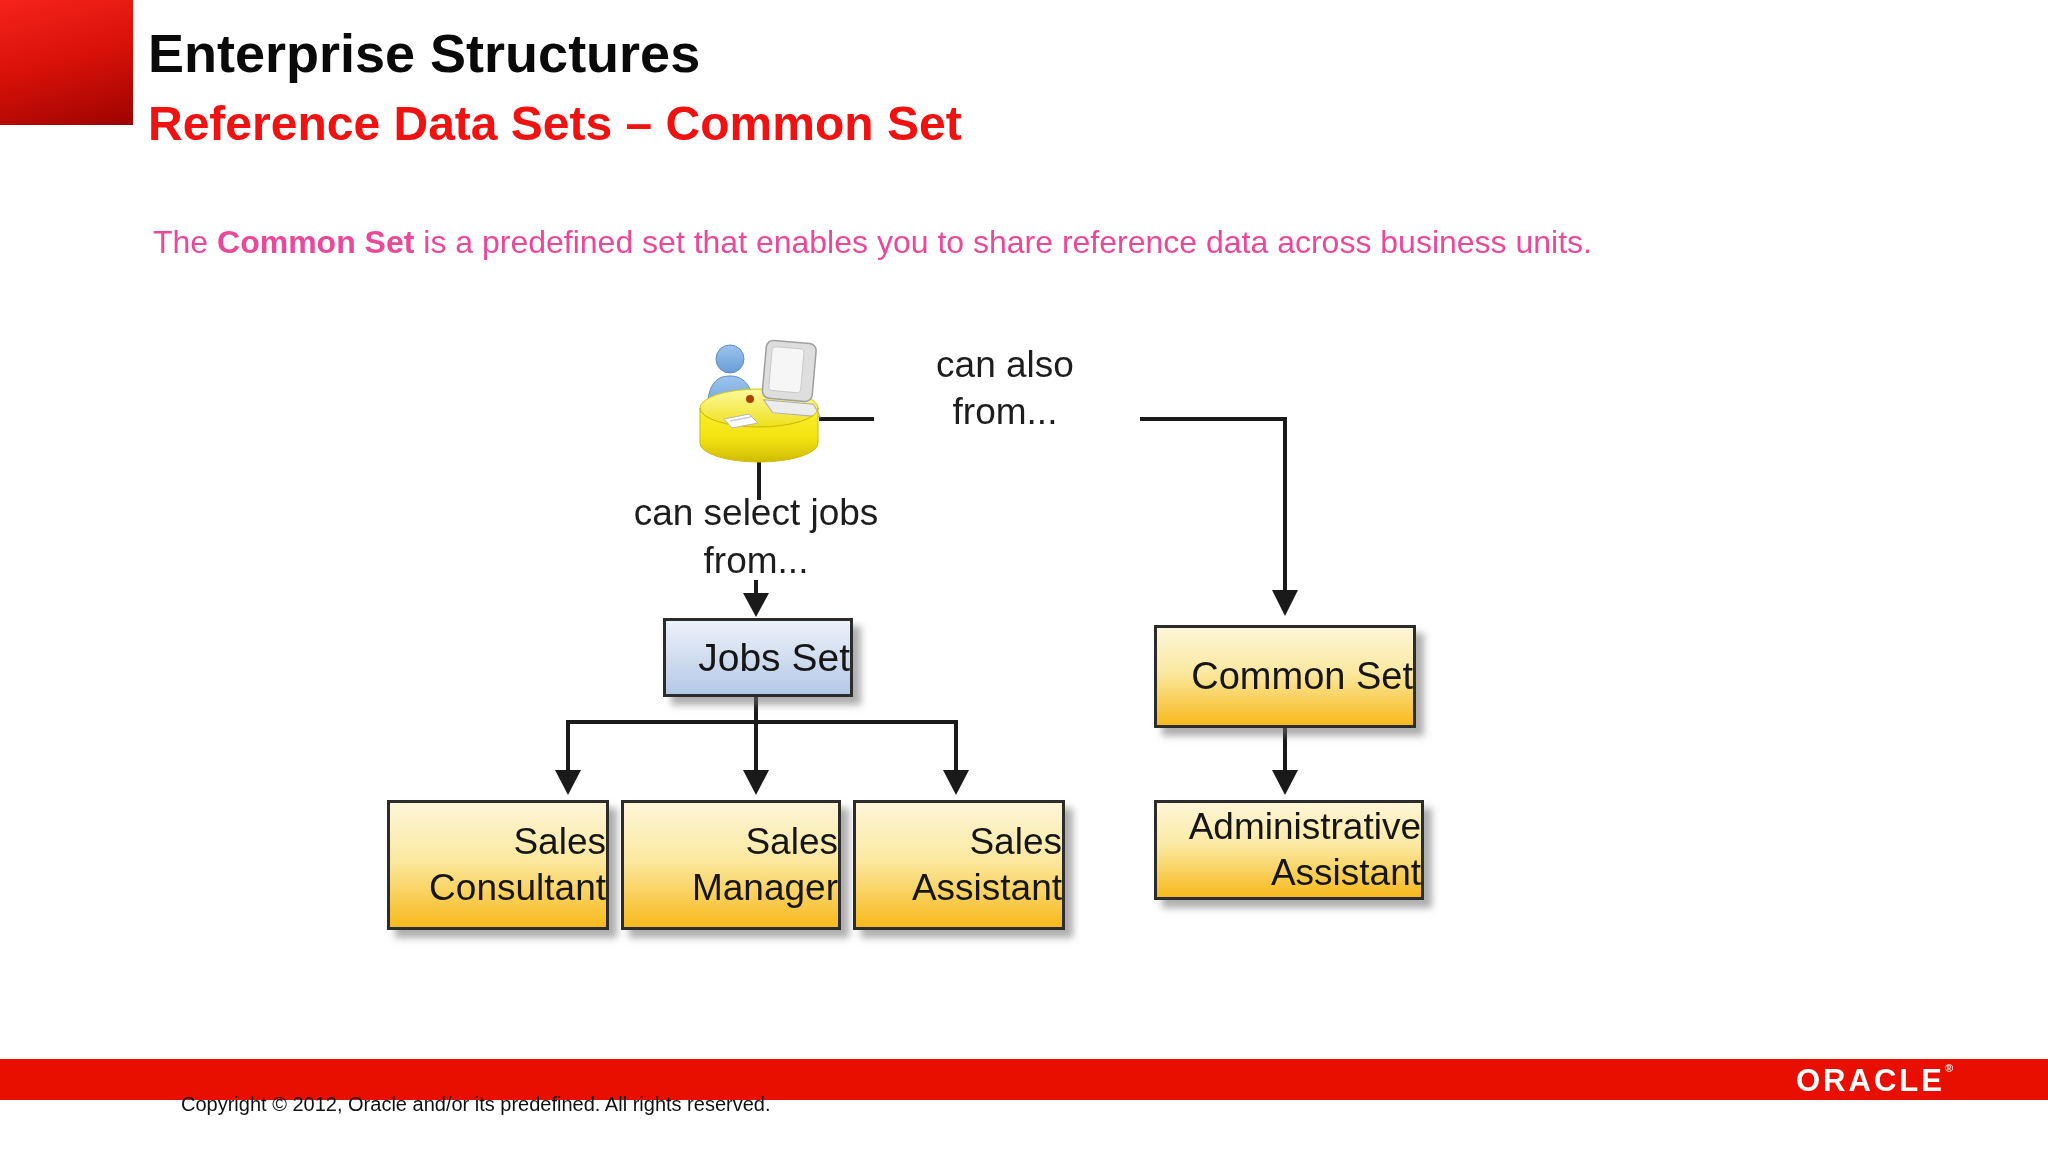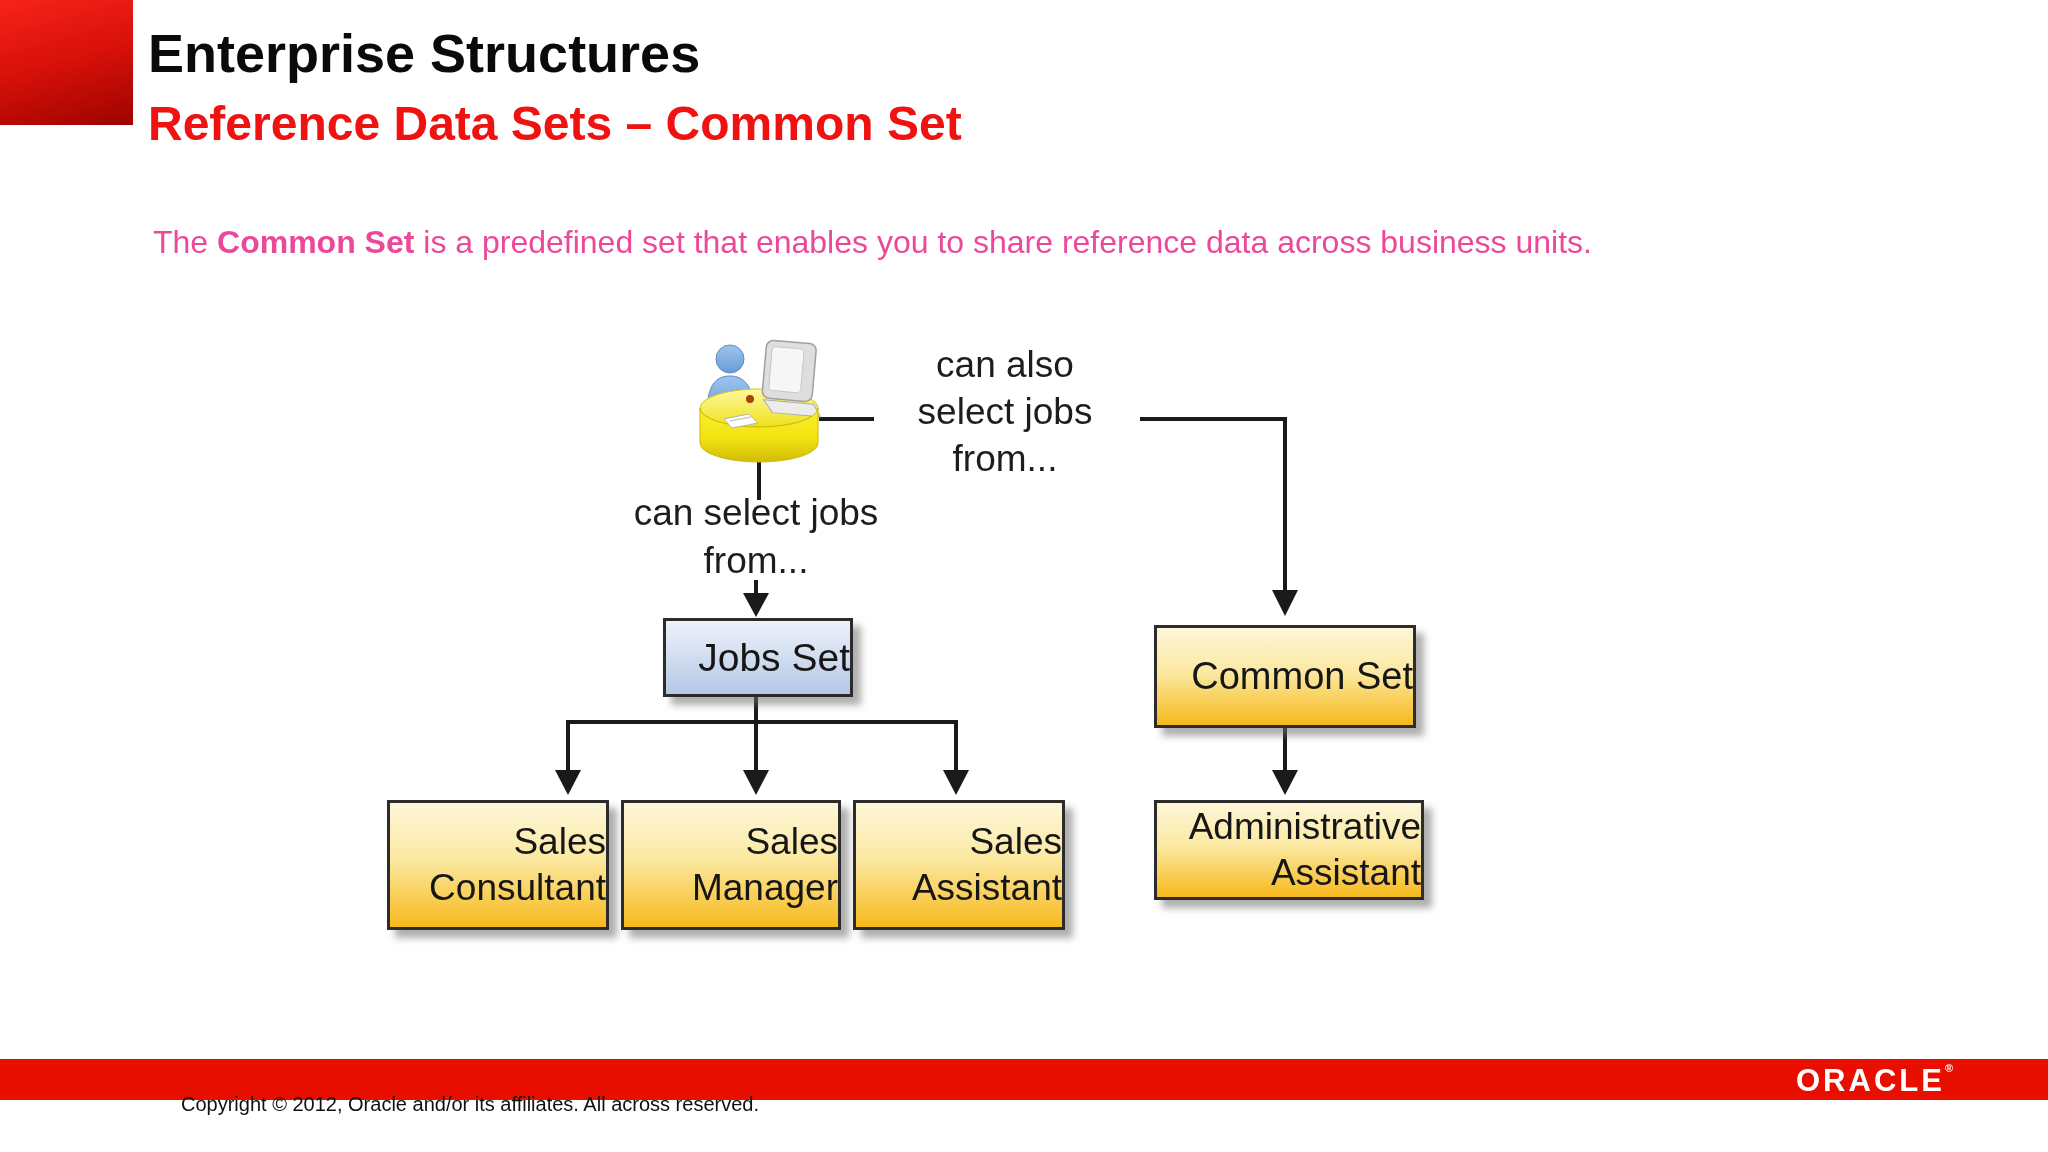--- a/index.html
+++ b/index.html
@@ -118,21 +118,20 @@
         </g>
         <circle cx="742" cy="399" r="4" fill="#a84300"></circle>
         <path d="M 692 408 L 692 443 A 59 19 0 0 0 810 443 L 810 408 A 59 19 0 0 1 692 408 Z" fill="url(#gradCylBody)" stroke="#cdb905" stroke-width="1"></path>
         <polygon points="716,419 741,414 750,423 724,428" fill="#ffffff" stroke="#b5b5b5" stroke-width="1"></polygon>
         <line x1="722" y1="421" x2="743" y2="417" stroke="#cccccc" stroke-width="1.5"></line>
       </g>
     </svg>
 
     <div class="diagram-label label-can-also">
       <div>can also</div>
-      <div>select jobs</div>
       <div>from...</div>
     </div>
     <div class="diagram-label label-can-select">
       <div>can select jobs</div>
       <div>from...</div>
     </div>
 
     <div class="node node-blue node-jobs-set">
       <div>Jobs Set</div>
     </div>
@@ -160,15 +159,15 @@
       <div>Administrative</div>
       <div>Assistant</div>
     </div>
 
   </div>
 
   <div class="footer-bar">
     <div class="oracle-logo"><span>ORACLE</span><span class="registered-mark">®</span></div>
   </div>
 
-  <p class="copyright-text">Copyright © 2012, Oracle and/or its affiliates. All across reserved.</p>
+  <p class="copyright-text">Copyright © 2012, Oracle and/or its predefined. All rights reserved.</p>
 
 </div>
 
 </body></html>

